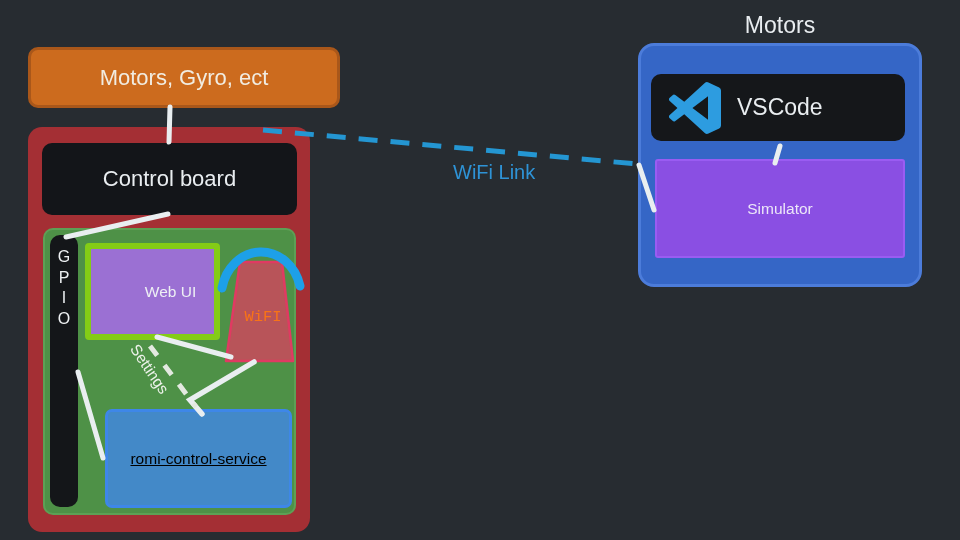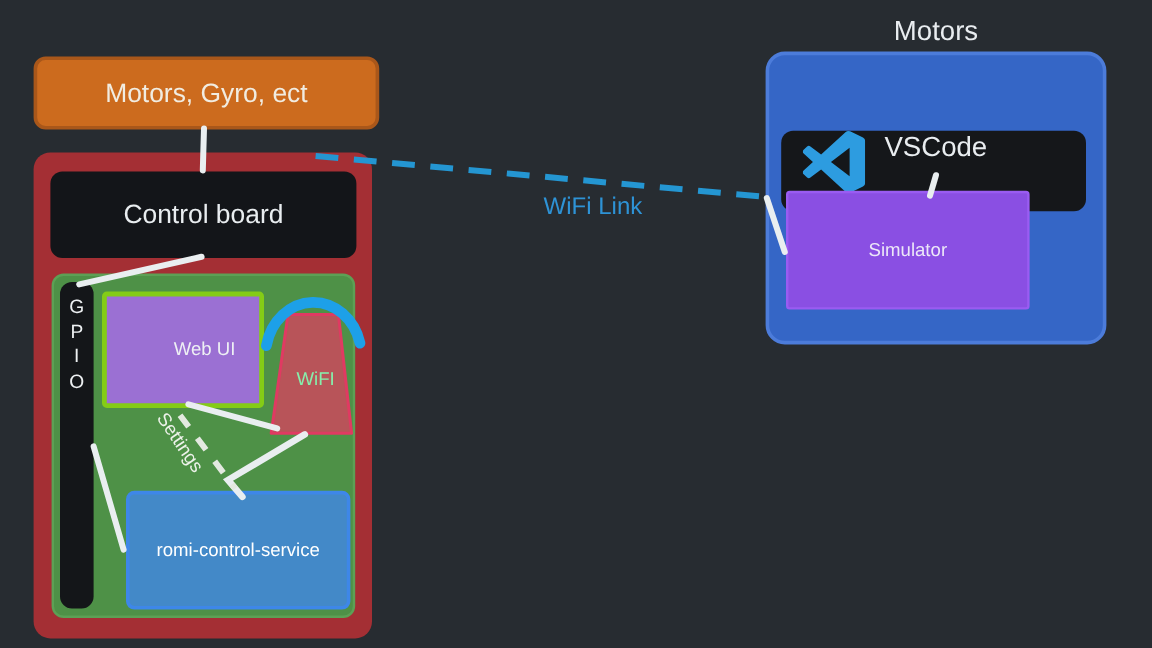--- a/index.html
+++ b/index.html
@@ -10,46 +10,46 @@
     -webkit-font-smoothing:antialiased;
   }
   .abs{position:absolute;}
   .title{
     color:#e9edf0;font-size:23px;text-align:center;
   }
   .box-label{display:flex;align-items:center;justify-content:center;width:100%;height:100%;}
 
   
   #romi-title{left:28px;top:12px;width:284px;}
-  #motors-box{left:28px;top:47px;width:288px;height:61px;background:#cc6b1e;border:3px solid #a9571a;border-radius:10px;box-sizing:border-box;}
+  #motors-box{left:28px;top:47px;width:312px;height:61px;background:#cc6b1e;border:3px solid #a9571a;border-radius:10px;box-sizing:border-box;}
   #motors-box .box-label{color:#f1ece1;font-size:22px;}
   #romi-container{left:28px;top:127px;width:282px;height:405px;background:#a42f34;border-radius:14px;}
   #control-board{left:42px;top:143px;width:255px;height:72px;background:#131519;border-radius:10px;}
   #control-board .box-label{color:#e9edf0;font-size:22px;}
   #green-board{left:43px;top:228px;width:253px;height:287px;background:#4e9147;border:2px solid #5da055;border-radius:10px;box-sizing:border-box;}
   #gpio-strip{left:50px;top:235px;width:28px;height:272px;background:#141619;border-radius:10px;
     display:flex;flex-direction:column;align-items:center;padding-top:12px;box-sizing:border-box;}
   #gpio-strip span{color:#edf0f2;font-size:16px;line-height:20.5px;}
-  #webui-box{left:85px;top:243px;width:135px;height:97px;background:#9b70d3;border:4px solid #84cc16;border-radius:4px;box-sizing:border-box;padding-left:36px;}
+  #webui-box{left:85px;top:243px;width:135px;height:97px;background:#9b70d3;border:6px solid #84cc16;border-radius:4px;box-sizing:border-box;padding-left:36px;}
   #webui-box .box-label{color:#eef0f4;font-size:15.5px;}
   #service-box{left:105px;top:409px;width:187px;height:99px;background:#4389c8;border:3px solid #3e87e8;border-radius:7px;box-sizing:border-box;}
-  #service-box .box-label{color:#ffffff;font-size:15.5px;}
+  #service-box .box-label{color:#000000;font-size:15.5px;text-decoration:underline;}
 
   
   #laptop-title{left:638px;top:12px;width:284px;}
   #laptop-container{left:638px;top:43px;width:284px;height:244px;background:#3566c6;border:3px solid #4c7cda;border-radius:16px;box-sizing:border-box;}
   #vscode-box{left:651px;top:74px;width:254px;height:67px;background:#15171a;border-radius:10px;
-    display:flex;align-items:flex-start;padding-left:18px;box-sizing:border-box;margin-top:35px;}
+    display:flex;align-items:center;padding-left:18px;box-sizing:border-box;}
   #vscode-box .vs-label{color:#e9edf0;font-size:23px;margin-left:16px;}
   #vscode-logo{width:52px;height:52px;}
-  #simulator-box{left:655px;top:159px;width:203px;height:99px;background:#8a4fe3;border:2px solid #9a5cf2;border-radius:3px;box-sizing:border-box;}
+  #simulator-box{left:655px;top:159px;width:250px;height:99px;background:#8a4fe3;border:2px solid #9a5cf2;border-radius:3px;box-sizing:border-box;}
   #simulator-box .box-label{color:#ece7f8;font-size:15.5px;}
 
   
-  #wifi-label{left:234px;top:308px;width:58px;text-align:center;color:#86efac;font-size:15.5px;z-index:5;}
+  #wifi-label{left:234px;top:308px;width:58px;text-align:center;color:#f97316;font-size:15.5px;z-index:5;font-family:Liberation Mono, monospace;}
   #settings-label{left:141px;top:341px;color:#edf2ea;font-size:15.5px;transform:rotate(56deg);transform-origin:0 0;z-index:5;}
   #wifi-link-label{left:453px;top:161px;color:#2e93d6;font-size:20px;z-index:5;}
 
   #wire-overlay{position:absolute;left:0;top:0;width:960px;height:540px;z-index:4;pointer-events:none;}
 </style>
 </head>
 <body>
 
 <div id="canvas">
 

